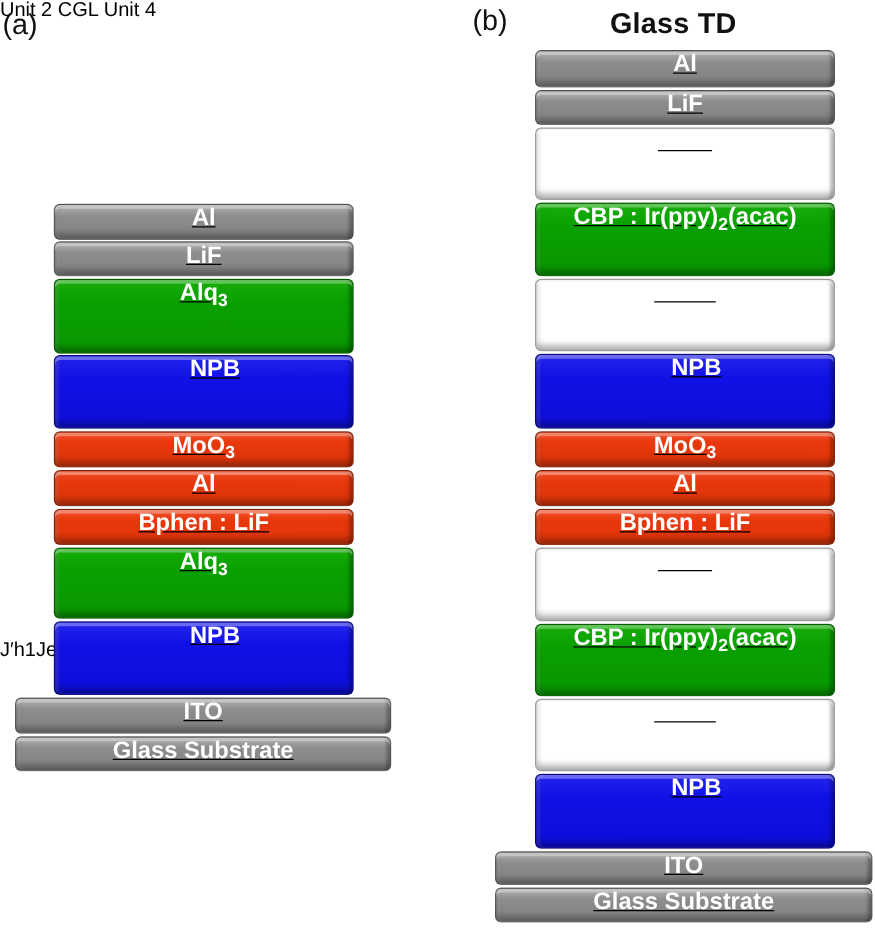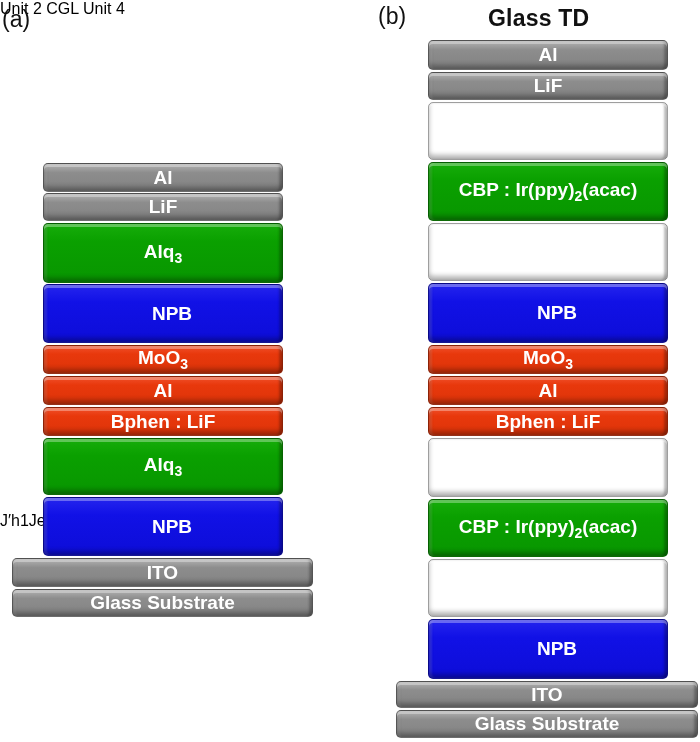--- a/index.html
+++ b/index.html
@@ -3,25 +3,25 @@
 <meta charset="utf-8">
 <style>
   html,body{margin:0;padding:0;background:#fff;}
   #fig{position:relative;width:700px;height:742px;background:#ffffff;
        font-family:"Liberation Sans",sans-serif;overflow:hidden;}
 
   .paneltag{position:absolute;font-size:23px;color:#111;}
   .paneltitle{position:absolute;font-size:23px;font-weight:bold;color:#111;letter-spacing:.2px;}
 
   .layer{position:absolute;border-radius:5px;border:1px solid rgba(0,0,0,.38);
-         display:flex;align-items:center;justify-content:center;box-sizing:border-box;
+         display:flex;justify-content:center;box-sizing:border-box;
          box-shadow:inset 0 3px 0 rgba(255,255,255,.32),
                     inset 0 -4px 5px rgba(0,0,0,.30),
                     inset 3px 0 2px rgba(255,255,255,.12),
-                    inset -3px 0 2px rgba(0,0,0,.18);}
+                    inset -3px 0 2px rgba(0,0,0,.18);text-decoration:underline;}
   .llabel{font-weight:bold;font-size:19px;color:#fff;white-space:nowrap;}
   .llabel sub{font-size:14px;}
 
   .gray  {background:linear-gradient(#b3b3b3,#8d8d8d 32%,#828282);}
   .green {background:linear-gradient(#17ad0a,#0aa000 30%,#089600);}
   .blue  {background:linear-gradient(#2525ee,#1111e6 30%,#0d0dd8);padding-left:18px;}
   .cgl   {background:linear-gradient(#f0502a,#e8380c 30%,#dd3409);}
   .orange{background:linear-gradient(#f59339,#ee7e18 30%,#e47412;}
   .purple{background:linear-gradient(#8d4cba,#7b3ba8 30%,#71339c);}
 

